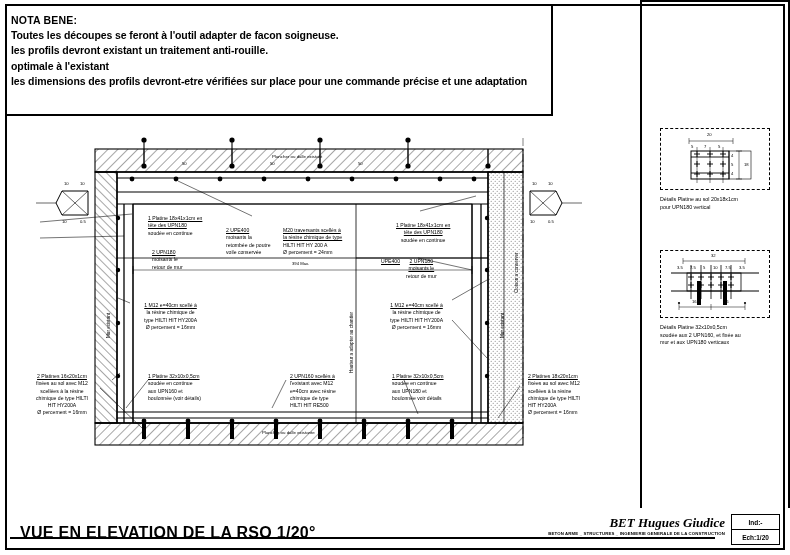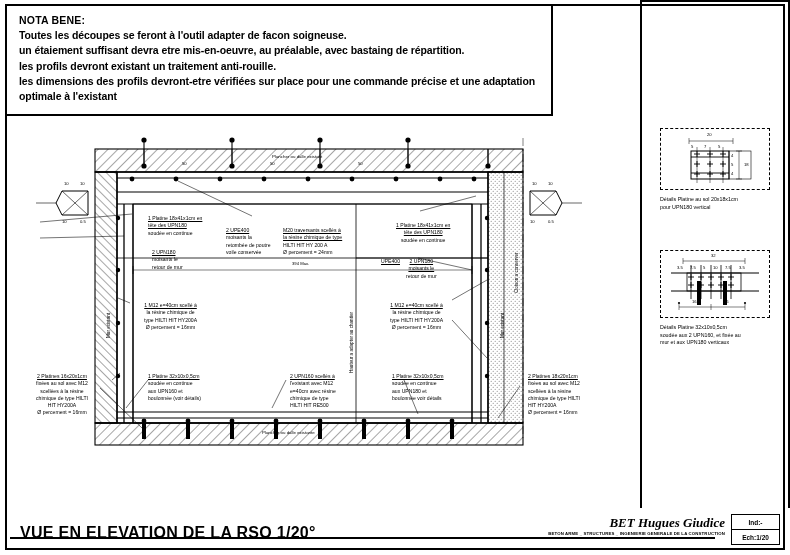--- a/index.html
+++ b/index.html
@@ -14,21 +14,21 @@
     background: #ffffff;
     overflow: hidden;
   }
   
   #nota {
     position: absolute;
     left: 5px; top: 4px;
     width: 548px; height: 112px;
     border: 2px solid #000;
     background: #fff;
-    padding: 7px 0 0 12px;
+    padding: 7px 0 0 4px;
   }
   #nota .ln {
     font-size: 10.5px;
     font-weight: bold;
     color: #000;
     line-height: 15.2px;
     white-space: nowrap;
     letter-spacing: -0.1px;
   }
   #nota .ln.title { letter-spacing: 0.2px; }
@@ -151,24 +151,23 @@
   }
 </style>
 </head>
 <body>
 
 <div id="page">
 
   <div id="nota">
     <div class="ln title">NOTA BENE:</div>
     <div class="ln">Toutes les découpes se feront à l'outil adapter de facon soigneuse.</div>
-    <div class="ln">un étaiement suffisant devra etre mis-en-oeuvre, au préalable, avec bastaing de répartition.</div>
     <div class="ln">les profils devront existant un traitement anti-rouille.</div>
+    <div class="ln">optimale à l'existant</div>
     <div class="ln">les dimensions des profils devront-etre vérifiées sur place pour une commande précise et une adaptation</div>
-    <div class="ln">optimale à l'existant</div>
   </div>
 
   <div id="canvas">
     <svg width="790" height="390" viewBox="0 0 790 390">
       <defs>
         <pattern id="hatch" width="7" height="7" patternTransform="rotate(45)" patternUnits="userSpaceOnUse">
           <line x1="0" y1="0" x2="0" y2="7" stroke="#000" stroke-width="0.7"></line>
         </pattern>
         <pattern id="hatch2" width="6" height="6" patternTransform="rotate(-45)" patternUnits="userSpaceOnUse">
           <line x1="0" y1="0" x2="0" y2="6" stroke="#000" stroke-width="0.7"></line>

